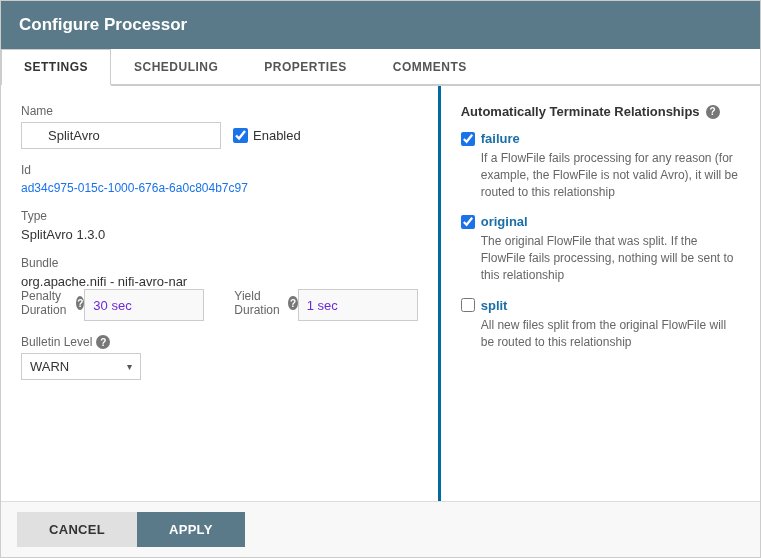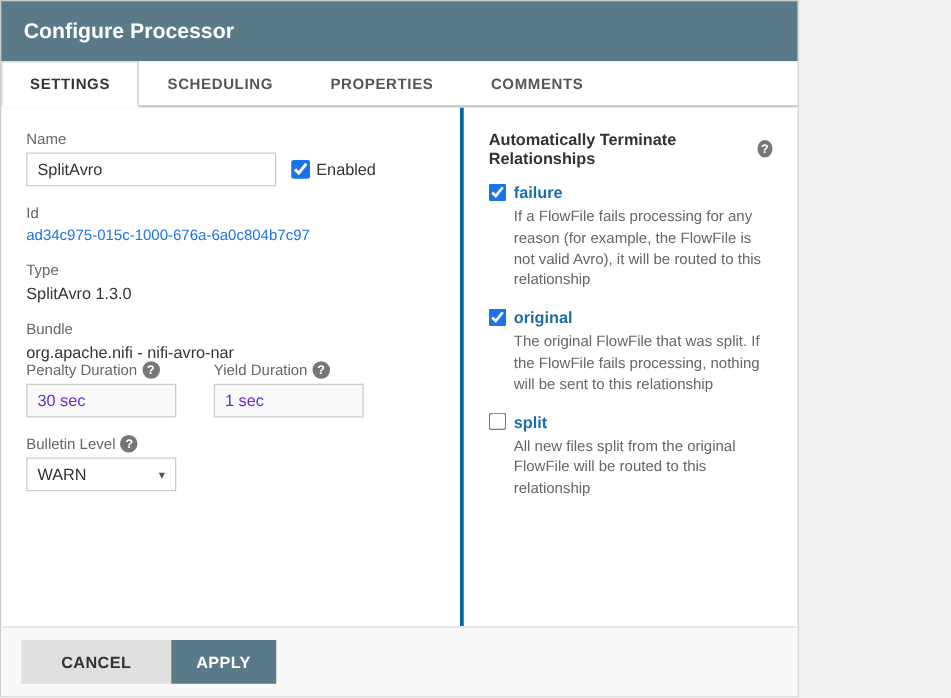--- a/index.html
+++ b/index.html
@@ -6,21 +6,21 @@
     body {
       font-family: Arial, sans-serif;
       font-size: 13px;
       background: #f0f0f0;
       width: 761px;
       height: 558px;
       overflow: hidden;
     }
 
     .dialog {
-      width: 639px;
+      width: 761px;
       height: 558px;
       background: #fff;
       display: flex;
       flex-direction: column;
       border: 1px solid #ccc;
     }
 
     .dialog-header {
       background: #5a7a8a;
       color: #fff;
@@ -96,21 +96,21 @@
 
     .name-row {
       display: flex;
       align-items: center;
       gap: 12px;
       margin-bottom: 0;
     }
 
     .name-input {
       border: 1px solid #ccc;
-      padding: 5px 8px;
+      padding: 5px 26px;
       font-size: 13px;
       width: 200px;
       color: #333;
     }
 
     .enabled-checkbox {
       display: flex;
       align-items: center;
       gap: 5px;
       color: #333;
@@ -129,21 +129,20 @@
     }
 
     .duration-row {
       display: flex;
       gap: 30px;
       margin-top: 0;
     }
 
     .duration-field {
       display: flex;
-      flex-direction: column;
     }
 
     .duration-label {
       font-size: 12px;
       color: #666;
       margin-bottom: 4px;
       display: flex;
       align-items: center;
       gap: 4px;
     }
@@ -257,21 +256,21 @@
       background: #e0e0e0;
       color: #333;
       border: none;
       font-size: 13px;
       font-weight: bold;
       cursor: pointer;
       letter-spacing: 0.3px;
     }
 
     .btn-apply {
-      padding: 10px 20px;
+      padding: 10px 32px;
       background: #5a7a8a;
       color: #fff;
       border: none;
       font-size: 13px;
       font-weight: bold;
       cursor: pointer;
       letter-spacing: 0.3px;
     }
   </style>
 </head>

